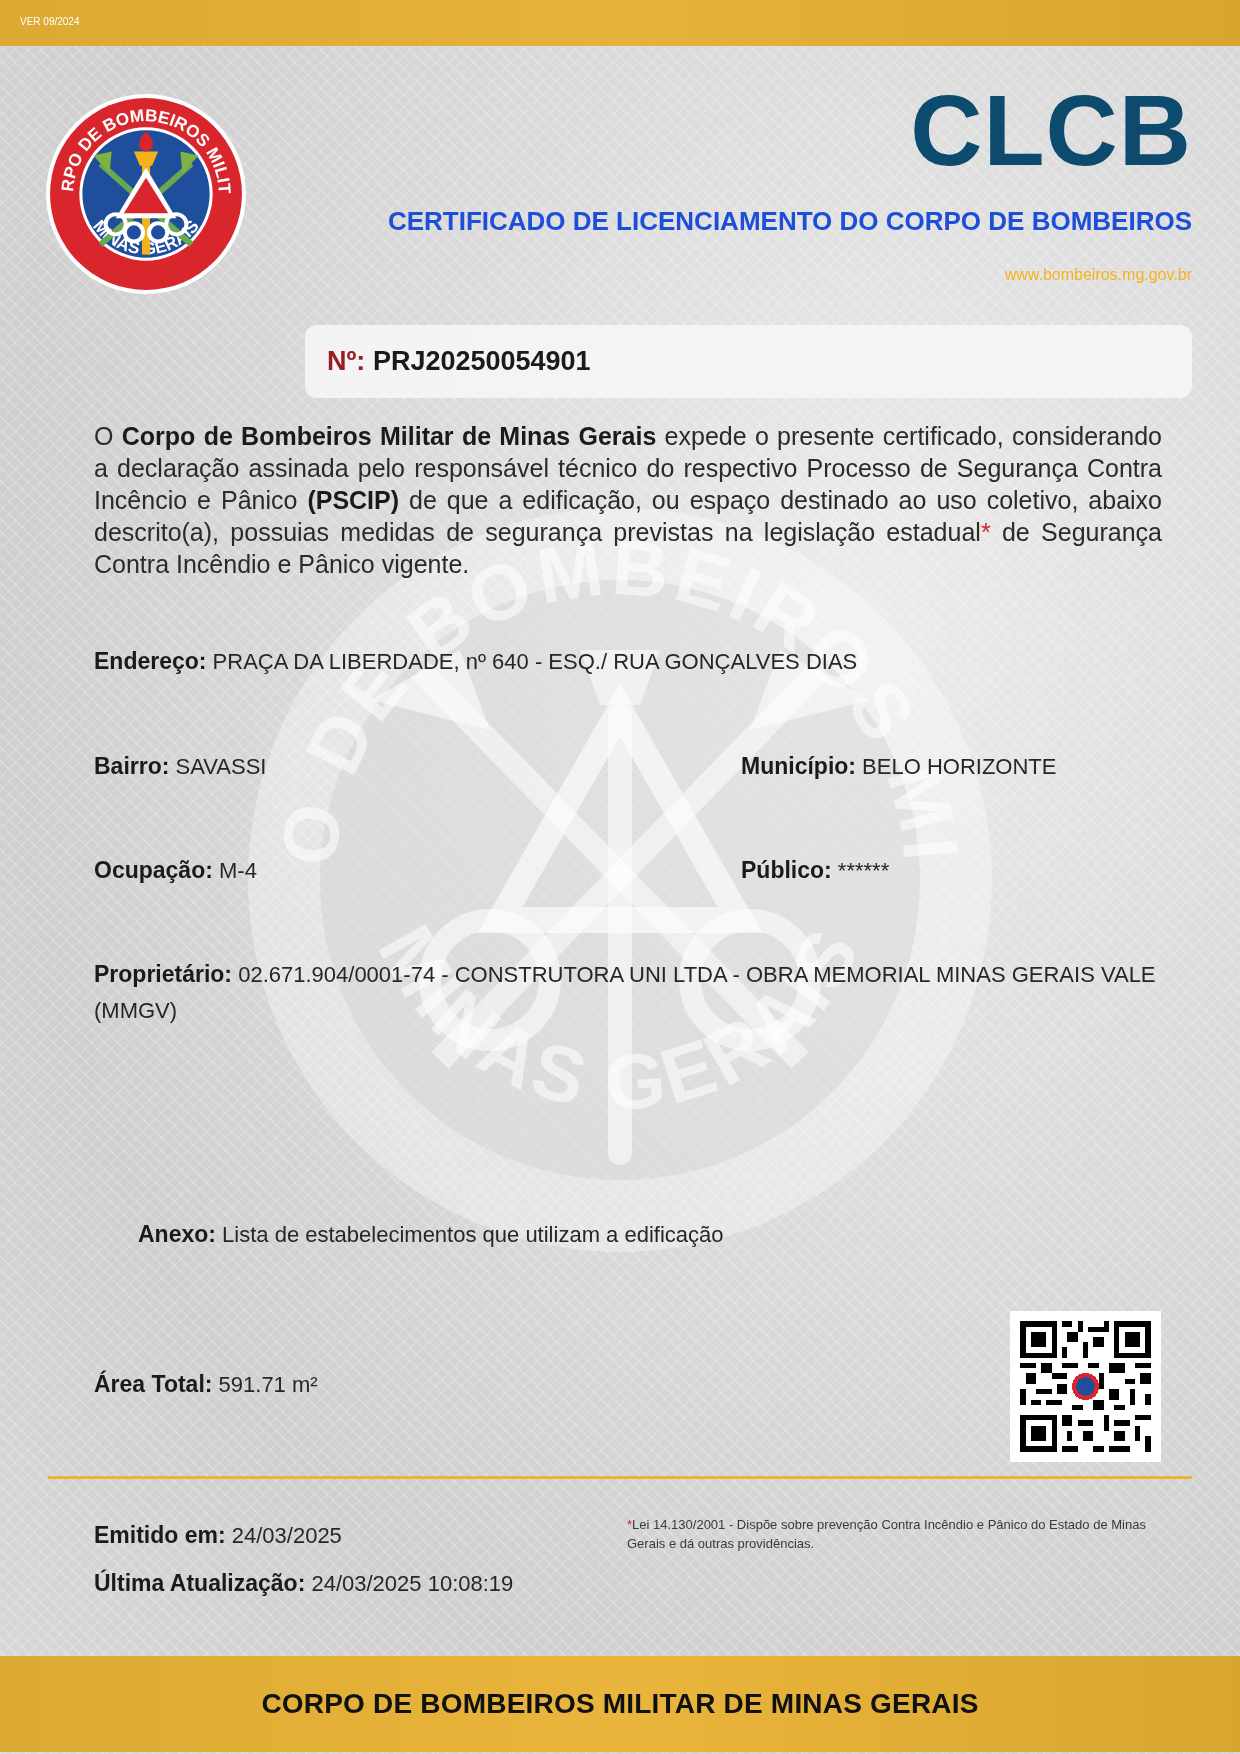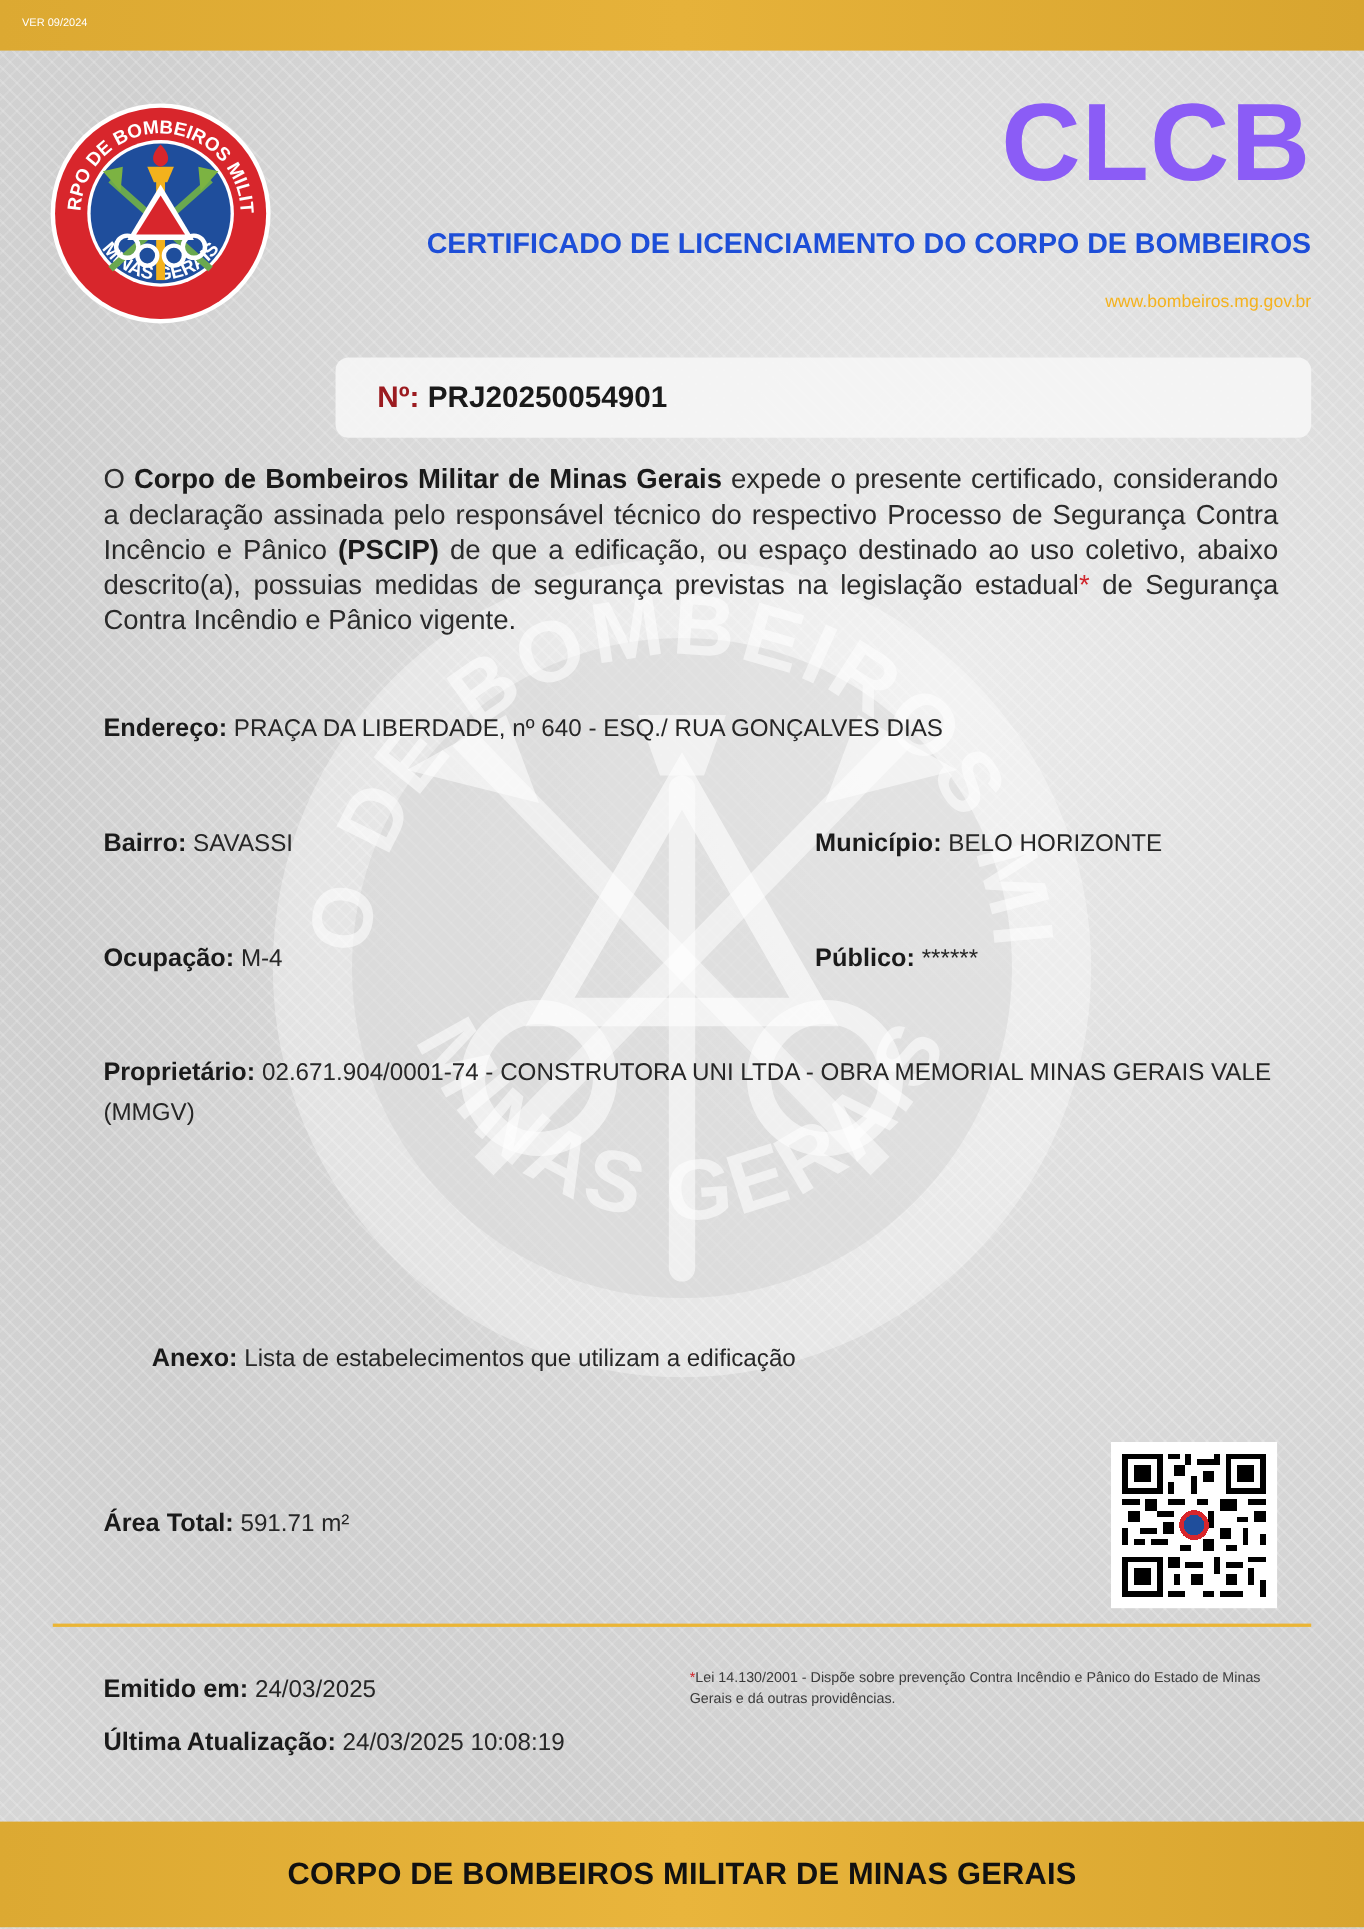--- a/index.html
+++ b/index.html
@@ -34,42 +34,42 @@
   .watermark {
     position: absolute; left: 240px; top: 500px; width: 760px; height: 760px;
     pointer-events: none;
   }
 
   
   .logo { position: absolute; left: 45px; top: 93px; width: 202px; height: 202px; }
 
   .clcb {
     position: absolute; right: 48px; top: 80px;
-    font-size: 100px; font-weight: bold; color: #8b5cf6; letter-spacing: 1px;
+    font-size: 100px; font-weight: bold; color: #0c4a6e; letter-spacing: 1px;
     line-height: 1;
   }
   .cert-title {
     position: absolute; right: 48px; top: 206px;
     font-size: 26px; font-weight: bold; color: #1d4ed8;
   }
   .website {
     position: absolute; right: 48px; top: 266px;
     font-size: 16px; color: #f4b21e;
   }
 
   .id-box {
     position: absolute; left: 305px; top: 325px; width: 887px; height: 73px;
     background: rgba(245,245,245,0.92);
     border-radius: 12px;
     display: flex; align-items: center;
     font-size: 27px; font-weight: bold;
   }
   .id-box .lbl { color: #9b1b20; }
   .id-box .val { color: #1a1a1a; }
-  .id-no { position: absolute; left: 38px; text-align: right; }
+  .id-no { position: absolute; left: 22px; text-align: right; }
   .id-val { position: absolute; left: 446px; }
 
   .intro {
     position: absolute; left: 94px; top: 420px; width: 1068px;
     font-size: 25px; line-height: 32px; color: #2a2a2a;
     text-align: justify;
   }
   .intro b { color: #1a1a1a; }
   .red { color: #d0242b; }
 

